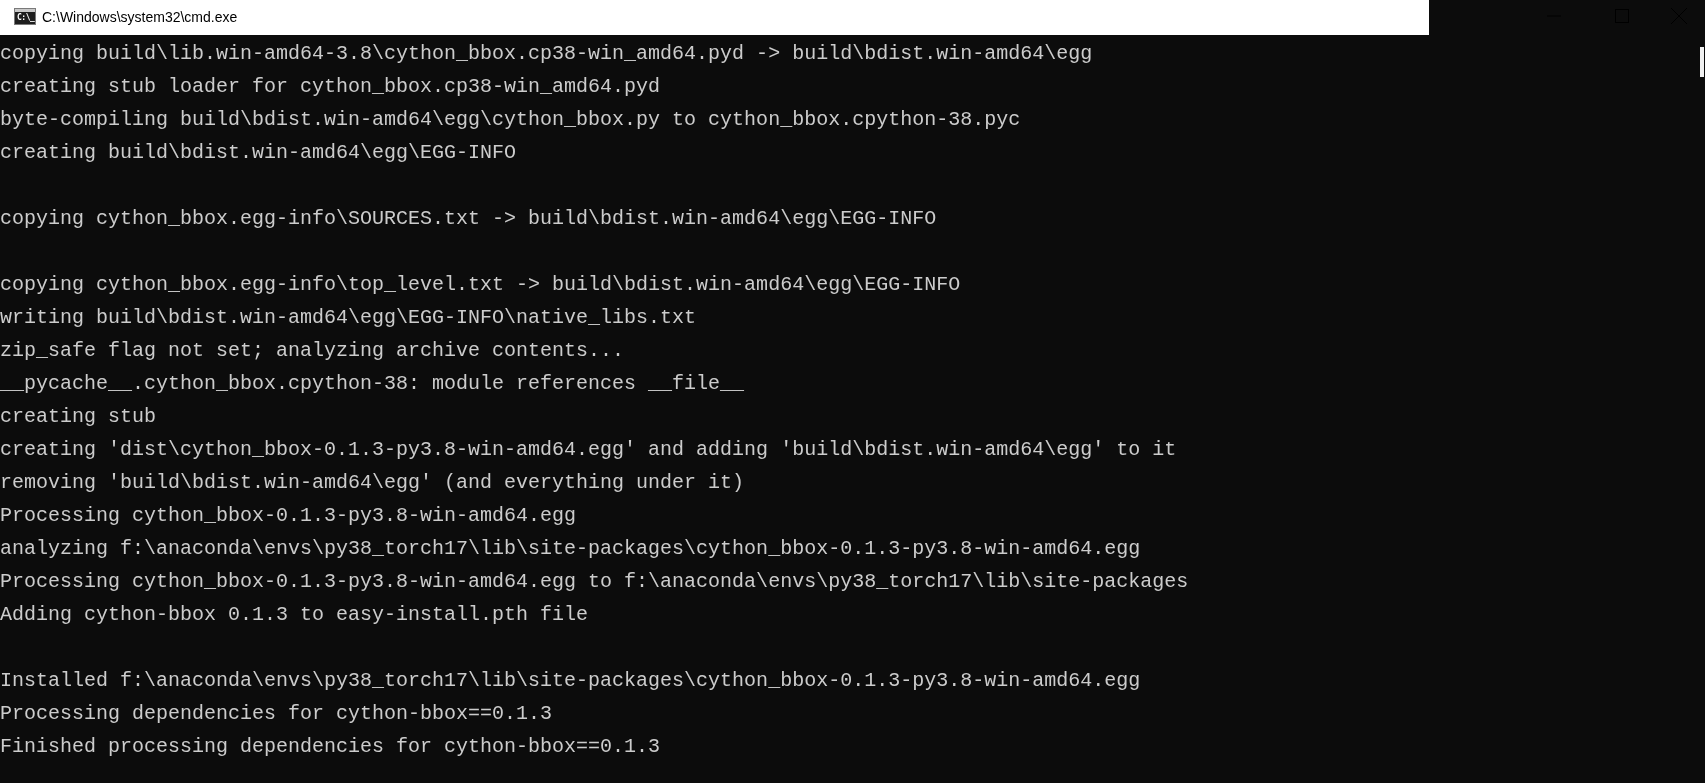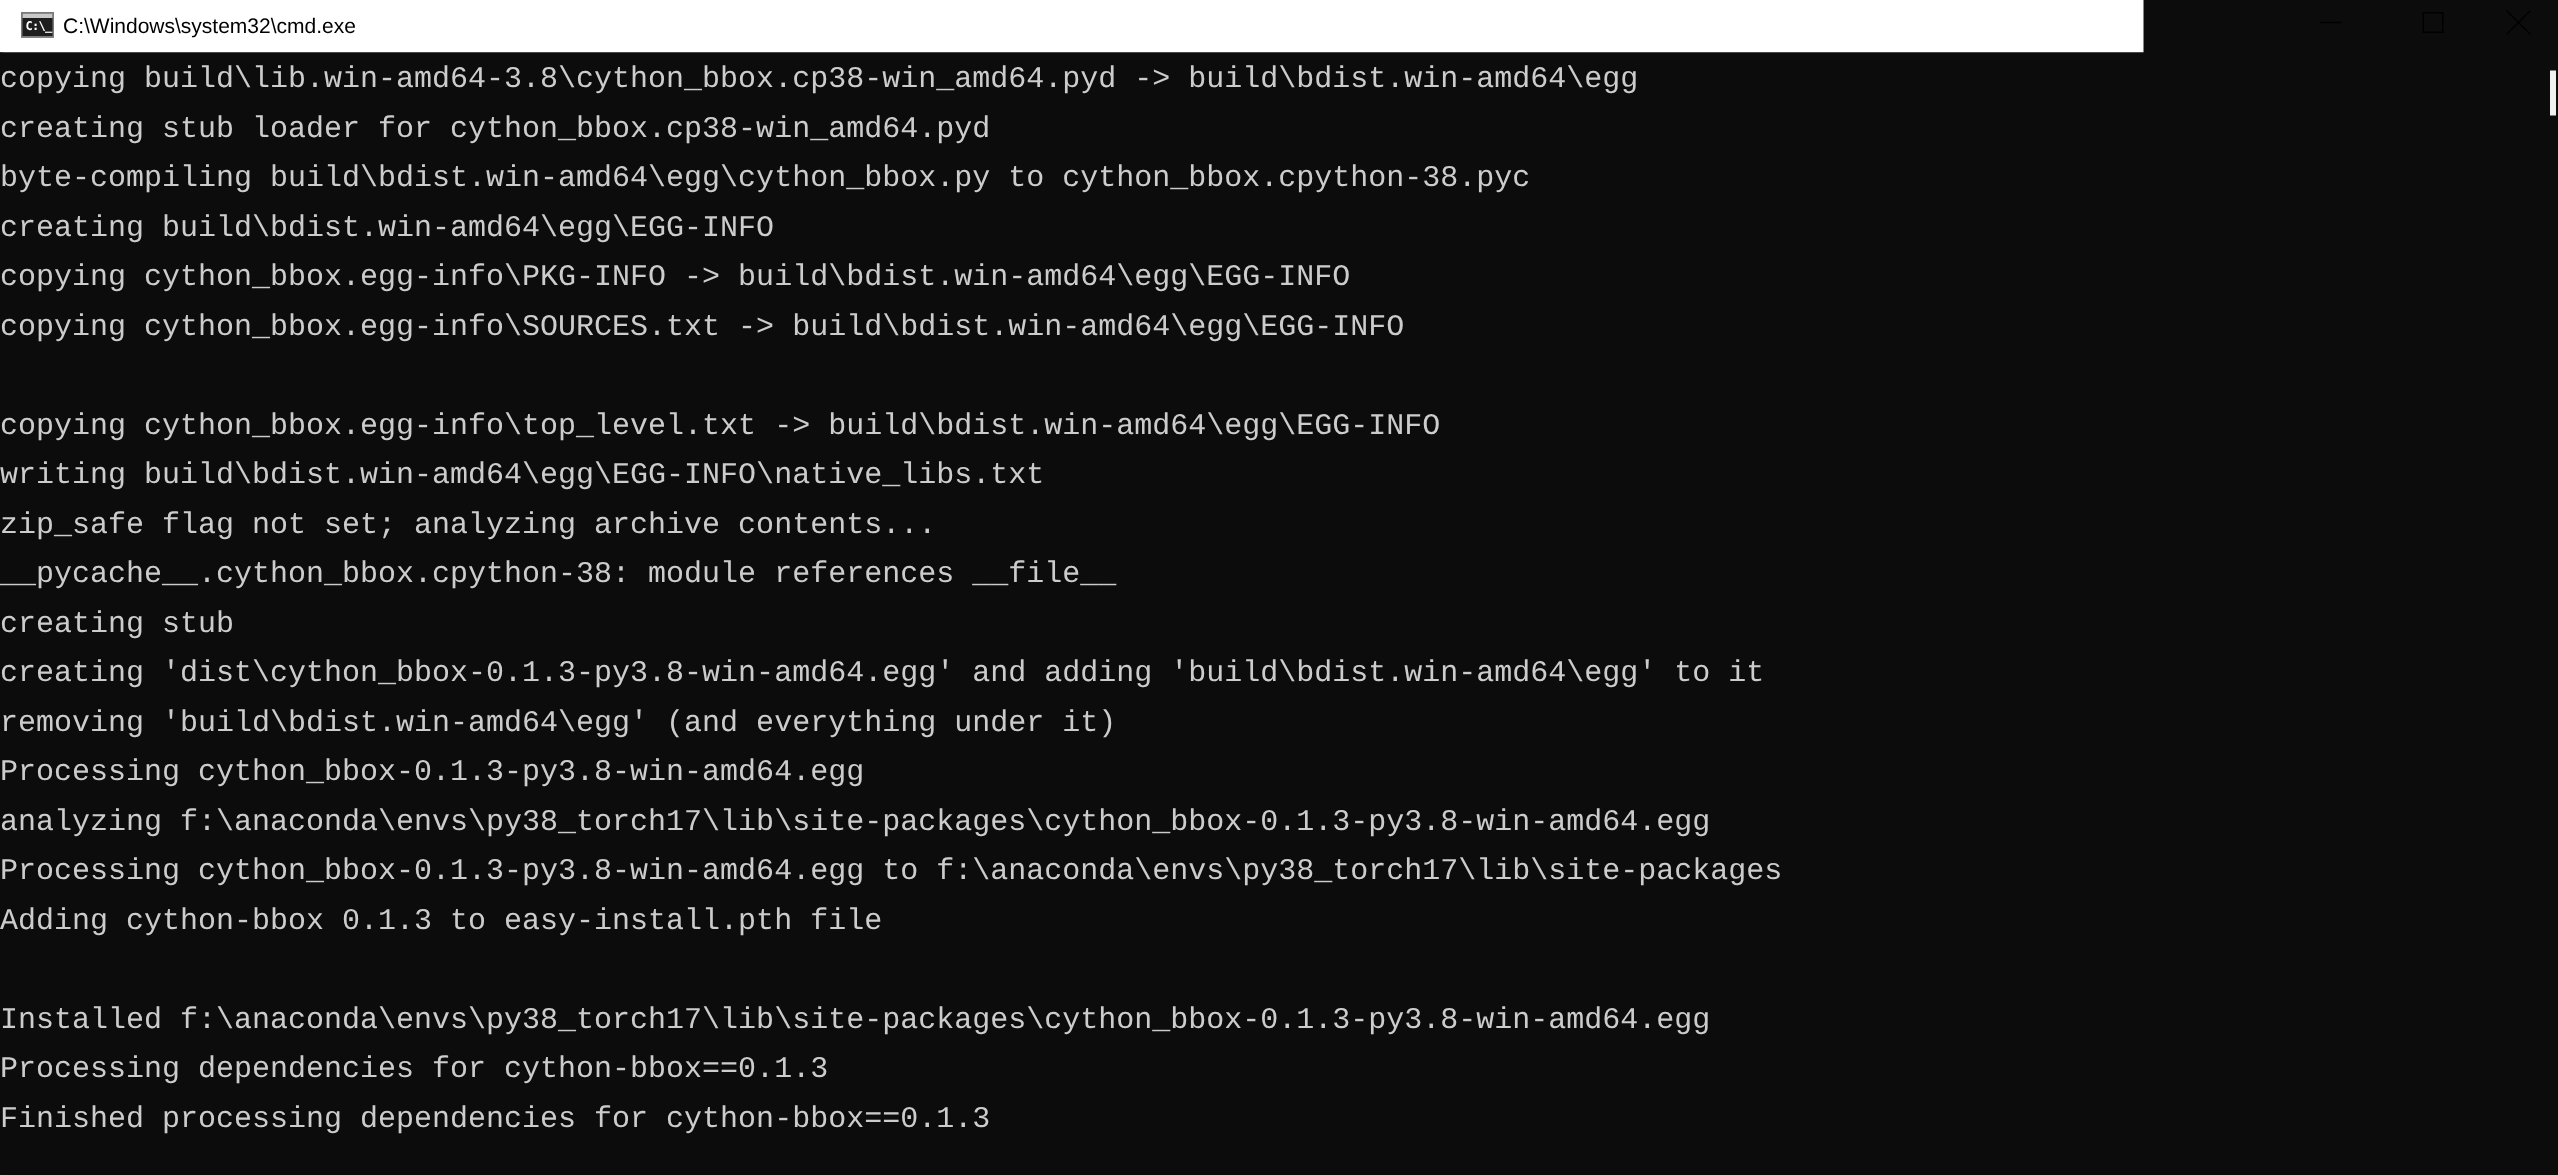--- a/index.html
+++ b/index.html
@@ -159,21 +159,20 @@
     </div>
   </div>
 
   <div class="left-edge"></div>
 
   <div class="console">
     <div class="line" style="top:2px">copying build\lib.win-amd64-3.8\cython_bbox.cp38-win_amd64.pyd -&gt; build\bdist.win-amd64\egg</div>
     <div class="line" style="top:35px">creating stub loader for cython_bbox.cp38-win_amd64.pyd</div>
     <div class="line" style="top:68px">byte-compiling build\bdist.win-amd64\egg\cython_bbox.py to cython_bbox.cpython-38.pyc</div>
     <div class="line" style="top:101px">creating build\bdist.win-amd64\egg\EGG-INFO</div>
-    <div class="line" style="top:134px">copying cython_bbox.egg-info\PKG-INFO -&gt; build\bdist.win-amd64\egg\EGG-INFO</div>
     <div class="line" style="top:167px">copying cython_bbox.egg-info\SOURCES.txt -&gt; build\bdist.win-amd64\egg\EGG-INFO</div>
     <div class="line" style="top:233px">copying cython_bbox.egg-info\top_level.txt -&gt; build\bdist.win-amd64\egg\EGG-INFO</div>
     <div class="line" style="top:266px">writing build\bdist.win-amd64\egg\EGG-INFO\native_libs.txt</div>
     <div class="line" style="top:299px">zip_safe flag not set; analyzing archive contents...</div>
     <div class="line" style="top:332px">__pycache__.cython_bbox.cpython-38: module references __file__</div>
     <div class="line" style="top:365px">creating stub</div>
     <div class="line" style="top:398px">creating 'dist\cython_bbox-0.1.3-py3.8-win-amd64.egg' and adding 'build\bdist.win-amd64\egg' to it</div>
     <div class="line" style="top:431px">removing 'build\bdist.win-amd64\egg' (and everything under it)</div>
     <div class="line" style="top:464px">Processing cython_bbox-0.1.3-py3.8-win-amd64.egg</div>
     <div class="line" style="top:497px">analyzing f:\anaconda\envs\py38_torch17\lib\site-packages\cython_bbox-0.1.3-py3.8-win-amd64.egg</div>

